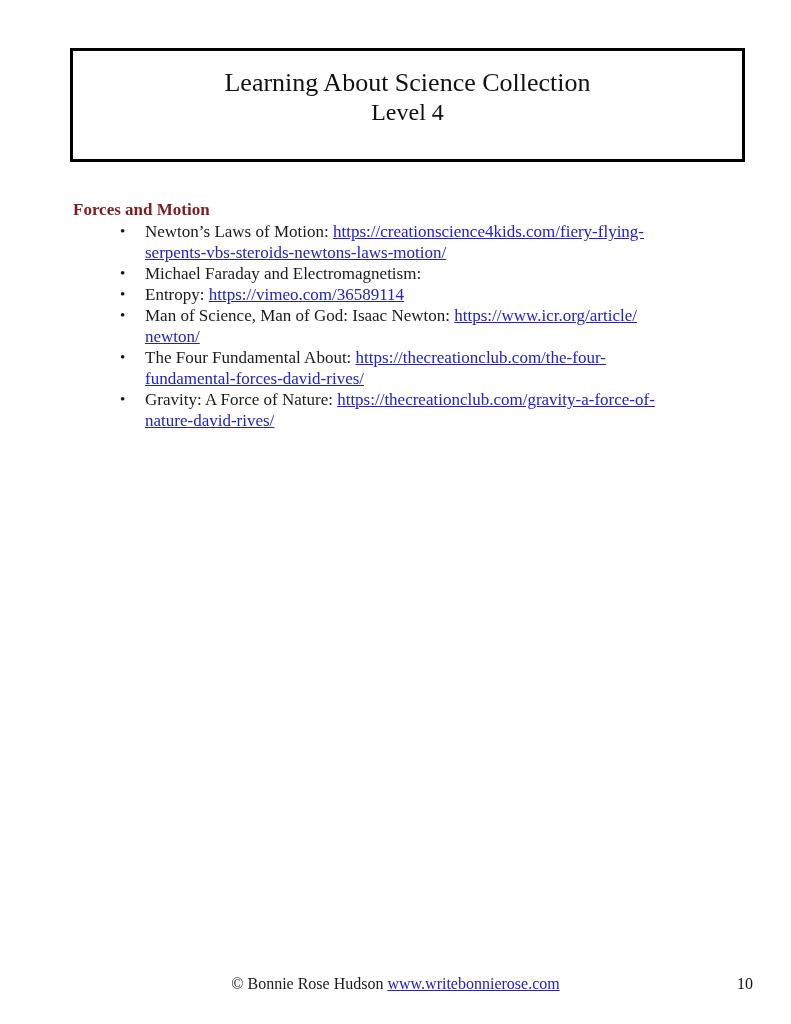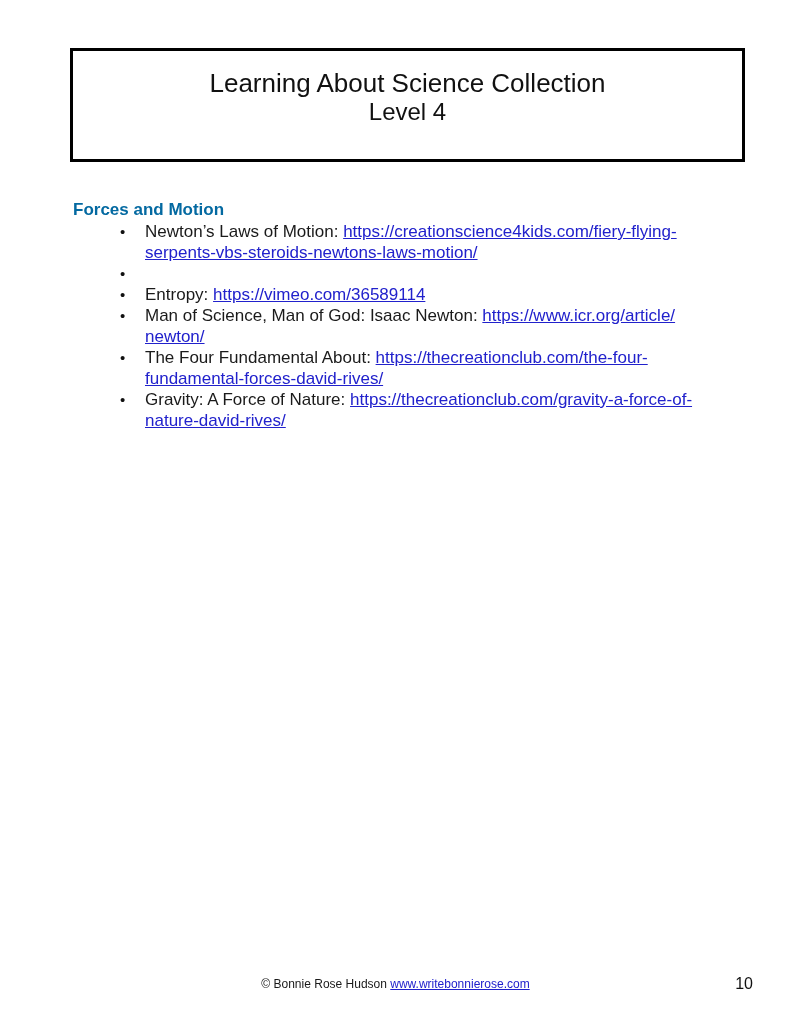--- a/index.html
+++ b/index.html
@@ -5,21 +5,21 @@
   :root {
     --link-color: #2121CC;
     --text-color: #1a1a1a;
   }
   html, body { margin: 0; padding: 0; background: #ffffff; }
   .page {
     position: relative;
     width: 791px;
     height: 1008px;
     background: #ffffff;
-    font-family: Liberation Sans, sans-serif;
+    font-family: Liberation Serif, serif;
     color: var(--text-color);
     overflow: hidden;
   }
   .header-box {
     position: absolute;
     left: 70px;
     top: 48px;
     width: 669px;
     height: 108px;
     border: 3px solid #000000;
@@ -41,21 +41,21 @@
     position: absolute;
     left: 73px;
     top: 199px;
     width: 670px;
   }
   .section-heading {
     font-size: 17px;
     font-weight: bold;
     line-height: 21px;
     margin: 0 0 1px 0;
-    color: #0369a1;
+    color: #7f1d1d;
   }
   .links-list { margin: 0; padding: 0; }
   .list-item {
     position: relative;
     padding-left: 72px;
     font-size: 17px;
     line-height: 21px;
     white-space: nowrap;
   }
   .bullet {
@@ -71,21 +71,21 @@
     text-decoration: underline;
     cursor: pointer;
     text-align: right;
   }
   .footer {
     position: absolute;
     left: 0;
     top: 974px;
     width: 100%;
     text-align: center;
-    font-size: 12px;
+    font-size: 16px;
     line-height: 20px;
   }
   .page-number {
     position: absolute;
     right: 38px;
     top: 974px;
     font-size: 16px;
     line-height: 20px;
     color: #111111;
   }
@@ -97,21 +97,21 @@
 
   <div class="header-box">
     <div class="header-title">Learning About Science Collection</div>
     <div class="header-subtitle">Level 4</div>
   </div>
 
   <div class="doc-body">
     <h2 class="section-heading">Forces and Motion</h2>
     <div class="links-list">
         <div class="list-item"><span class="bullet">•</span><span>Newton’s Laws of Motion: </span><a class="doc-link">https://creationscience4kids.com/fiery-flying-</a><br><a class="doc-link">serpents-vbs-steroids-newtons-laws-motion/</a></div>
-        <div class="list-item"><span class="bullet">•</span><br><span> </span></div>
+        <div class="list-item"><span class="bullet">•</span><span>Michael Faraday and Electromagnetism:</span><br><span> </span></div>
         <div class="list-item"><span class="bullet">•</span><span>Entropy: </span><a class="doc-link">https://vimeo.com/36589114</a></div>
         <div class="list-item"><span class="bullet">•</span><span>Man of Science, Man of God: Isaac Newton: </span><a class="doc-link">https://www.icr.org/article/</a><br><a class="doc-link">newton/</a></div>
         <div class="list-item"><span class="bullet">•</span><span>The Four Fundamental About: </span><a class="doc-link">https://thecreationclub.com/the-four-</a><br><a class="doc-link">fundamental-forces-david-rives/</a></div>
         <div class="list-item"><span class="bullet">•</span><span>Gravity: A Force of Nature: </span><a class="doc-link">https://thecreationclub.com/gravity-a-force-of-</a><br><a class="doc-link">nature-david-rives/</a></div>
       </div>
   </div>
 
   <div class="footer">
     <span>© Bonnie Rose Hudson </span><a class="doc-link">www.writebonnierose.com</a>
   </div>

